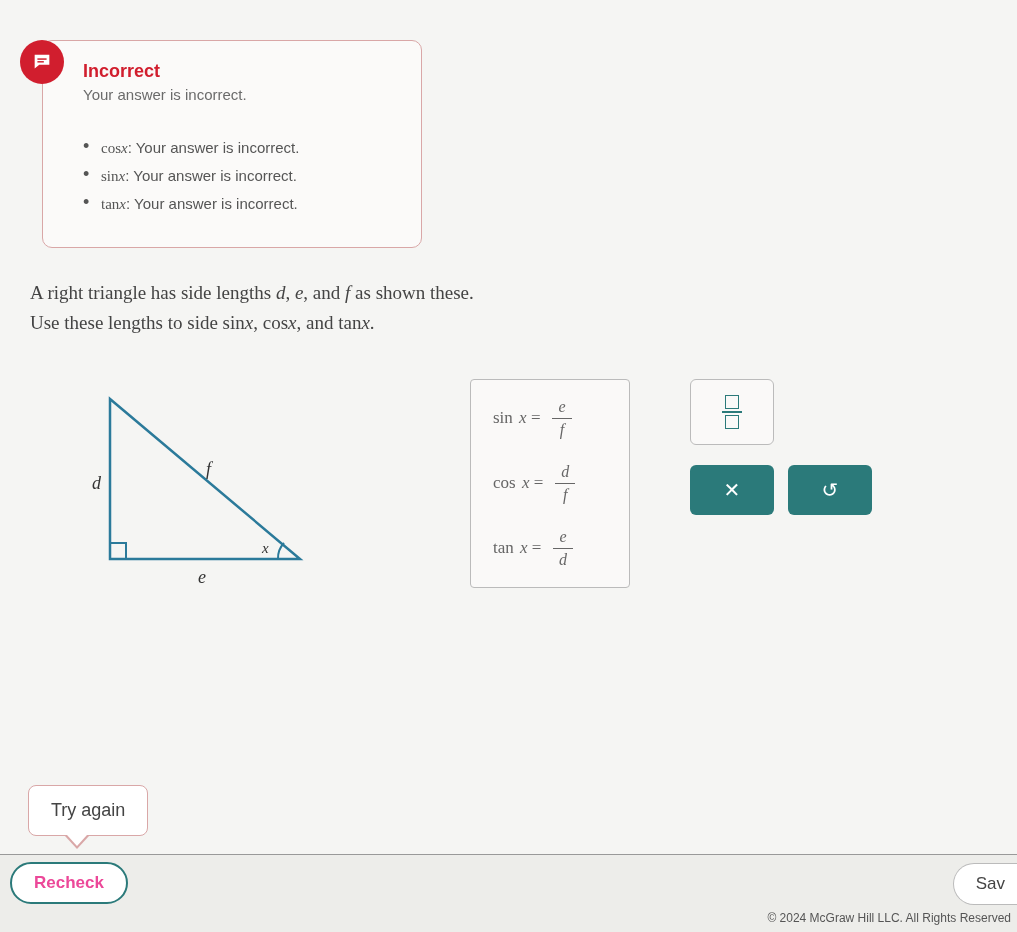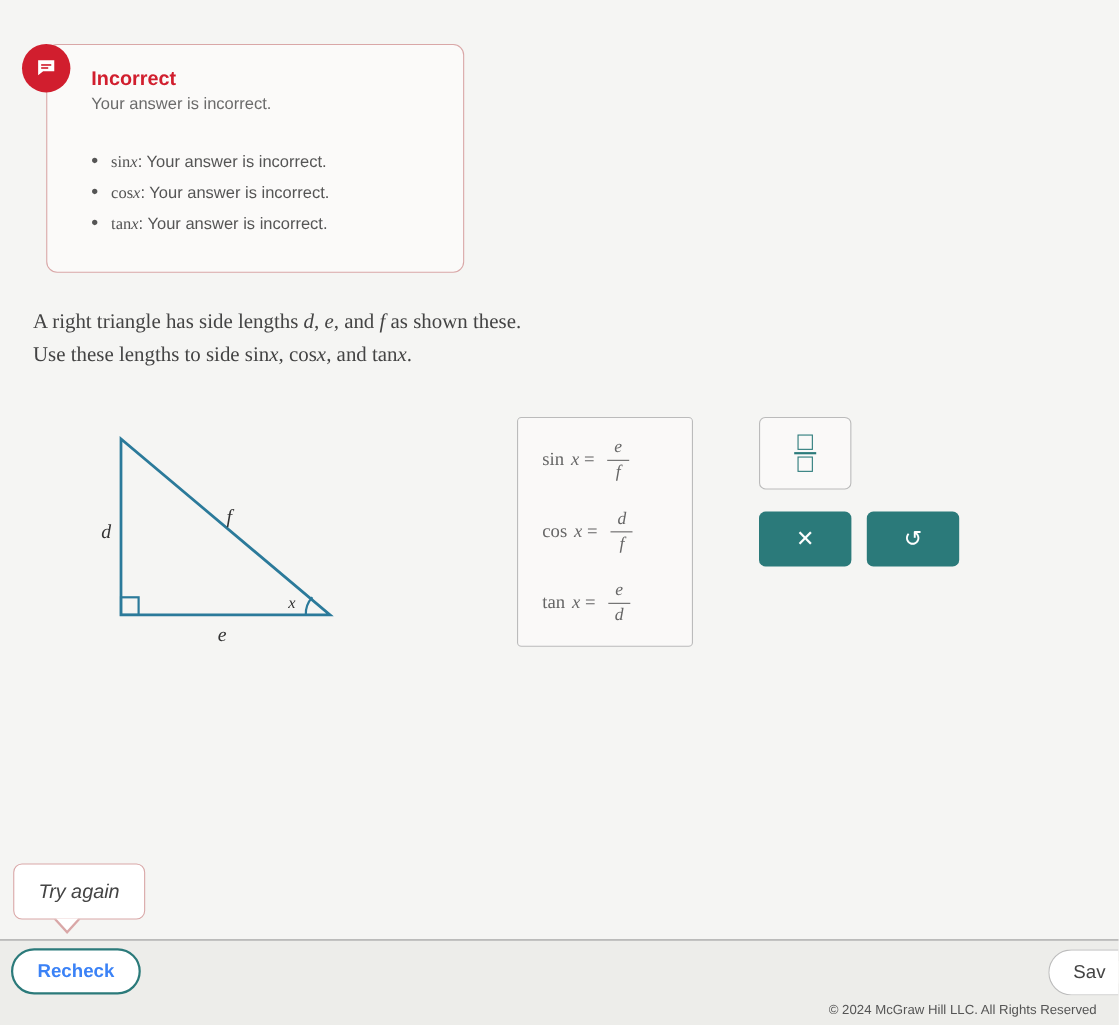--- a/index.html
+++ b/index.html
@@ -51,66 +51,66 @@
   }
   .sqfrac { display:flex;flex-direction:column;align-items:center;gap:2px; }
   .sqfrac .sq { width:14px;height:14px;border:1.5px solid #2b7a7a; }
   .sqfrac .bar { width:20px;height:1.5px;background:#2b7a7a; }
   .tool-row { display:flex;gap:14px; }
   .tool-btn {
     width:84px;height:50px;border:none;border-radius:6px;background:#2b7a7a;
     color:#fff;display:flex;align-items:center;justify-content:center;font-size:20px;cursor:pointer;
   }
   .try-again {
-    position:absolute;left:12px;bottom:96px;background:#fff;border:1.5px solid #d9a7a7;
-    border-radius:8px;padding:14px 22px;font-size:18px;color:#444;font-style:italic;
+    position:absolute;left:28px;bottom:96px;background:#fff;border:1.5px solid #d9a7a7;
+    border-radius:8px;padding:14px 22px;font-size:18px;color:#444;
   }
   .try-again::after {
     content:"";position:absolute;left:38px;bottom:-11px;width:0;height:0;
     border-left:10px solid transparent;border-right:10px solid transparent;border-top:11px solid #fff;
   }
   .try-again::before {
     content:"";position:absolute;left:36px;bottom:-14px;width:0;height:0;
     border-left:12px solid transparent;border-right:12px solid transparent;border-top:13px solid #d9a7a7;
   }
   .bottom-bar {
     position:absolute;left:0;right:0;bottom:0;height:78px;border-top:1px solid #999;
     background:#ededea;display:flex;align-items:center;justify-content:space-between;padding:0 0 0 10px;
   }
   .recheck-btn {
-    background:#fff;border:2px solid #2b7a7a;color:#3b82f6;border-radius:22px;
+    background:#fff;border:2px solid #2b7a7a;color:#ec4899;border-radius:22px;
     padding:9px 22px;font-size:17px;font-weight:bold;cursor:pointer;margin-top:-22px;
   }
   .bottom-right { display:flex;flex-direction:column;align-items:flex-end;gap:6px;padding-right:0; }
   .save-btn {
     background:#fff;border:1.5px solid #bbb;border-radius:22px 0 0 22px;
     padding:10px 12px 10px 22px;font-size:17px;color:#444;cursor:pointer;border-right:none;
   }
-  .copyright { font-size:12px;color:#555;padding-right:20px; }
+  .copyright { font-size:12px;color:#555;padding-right:6px; }
 </style>
 </head>
 <body>
 
 <div class="feedback-row">
   <div class="feedback-icon">
     <svg width="22" height="22" viewBox="0 0 24 24">
       <path fill="#fff" d="M4 4h16v11H9l-5 4V4z"></path>
         <rect x="7" y="8" width="10" height="1.6" fill="#d11e2e"></rect>
         <rect x="7" y="11" width="7" height="1.6" fill="#d11e2e"></rect>
     </svg>
   </div>
   <div class="feedback-box">
     <div class="feedback-title">Incorrect</div>
     <div class="feedback-sub">Your answer is incorrect.</div>
     <ul>
       <li>
-        <span class="fn">sin</span><span class="fn" style="font-style:italic">x</span><span>: Your answer is incorrect.</span>
+        <span class="fn">cos</span><span class="fn" style="font-style:italic">x</span><span>: Your answer is incorrect.</span>
       </li>
       <li>
-        <span class="fn">cos</span><span class="fn" style="font-style:italic">x</span><span>: Your answer is incorrect.</span>
+        <span class="fn">sin</span><span class="fn" style="font-style:italic">x</span><span>: Your answer is incorrect.</span>
       </li>
       <li>
         <span class="fn">tan</span><span class="fn" style="font-style:italic">x</span><span>: Your answer is incorrect.</span>
       </li>
     </ul>
   </div>
 </div>
 
 <div class="question">
   <span>A right triangle has side lengths </span><span class="it">d</span><span>, </span><span class="it">e</span><span>, and </span><span class="it">f</span><span> as shown these.</span><br>

